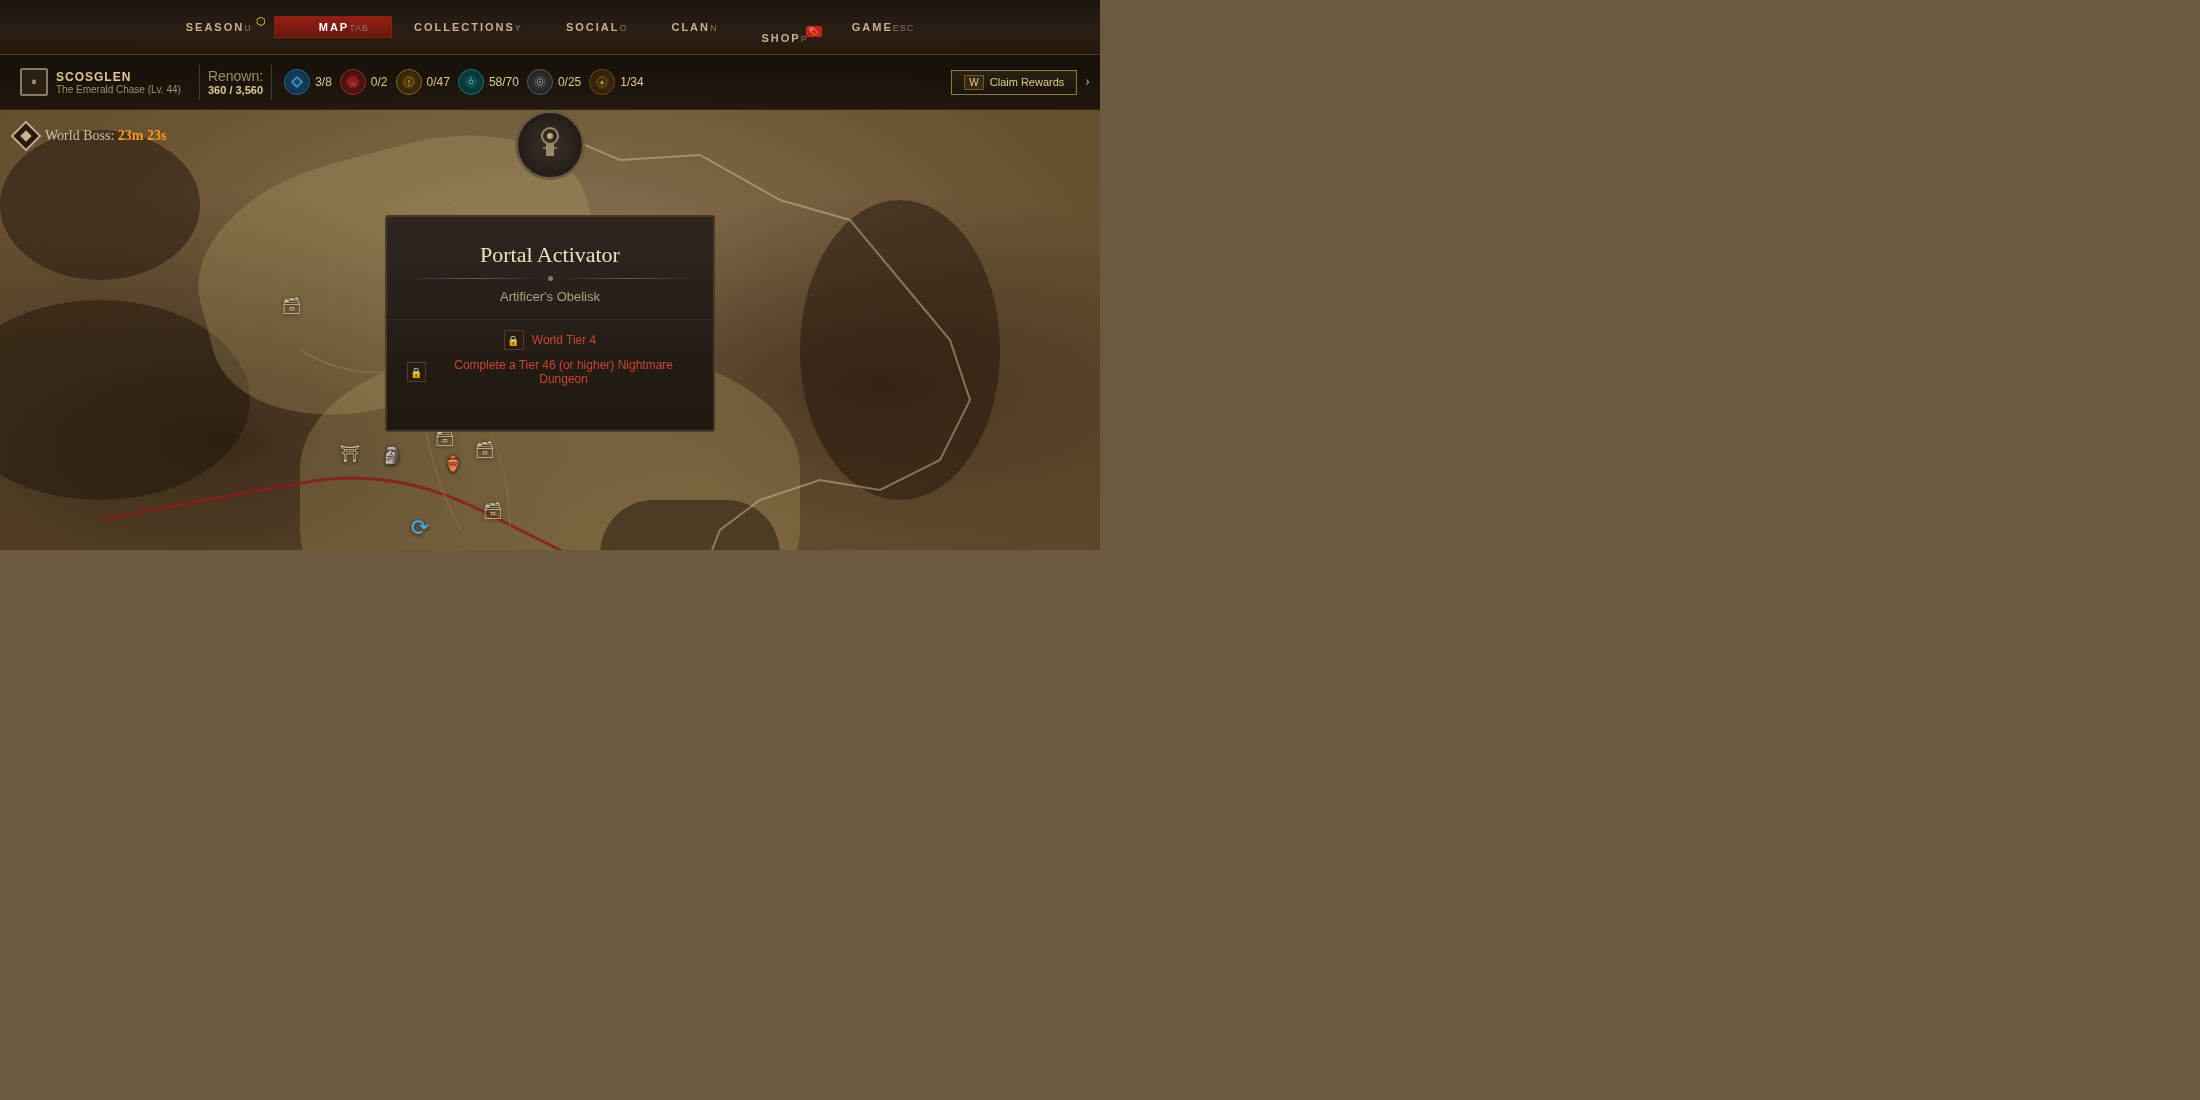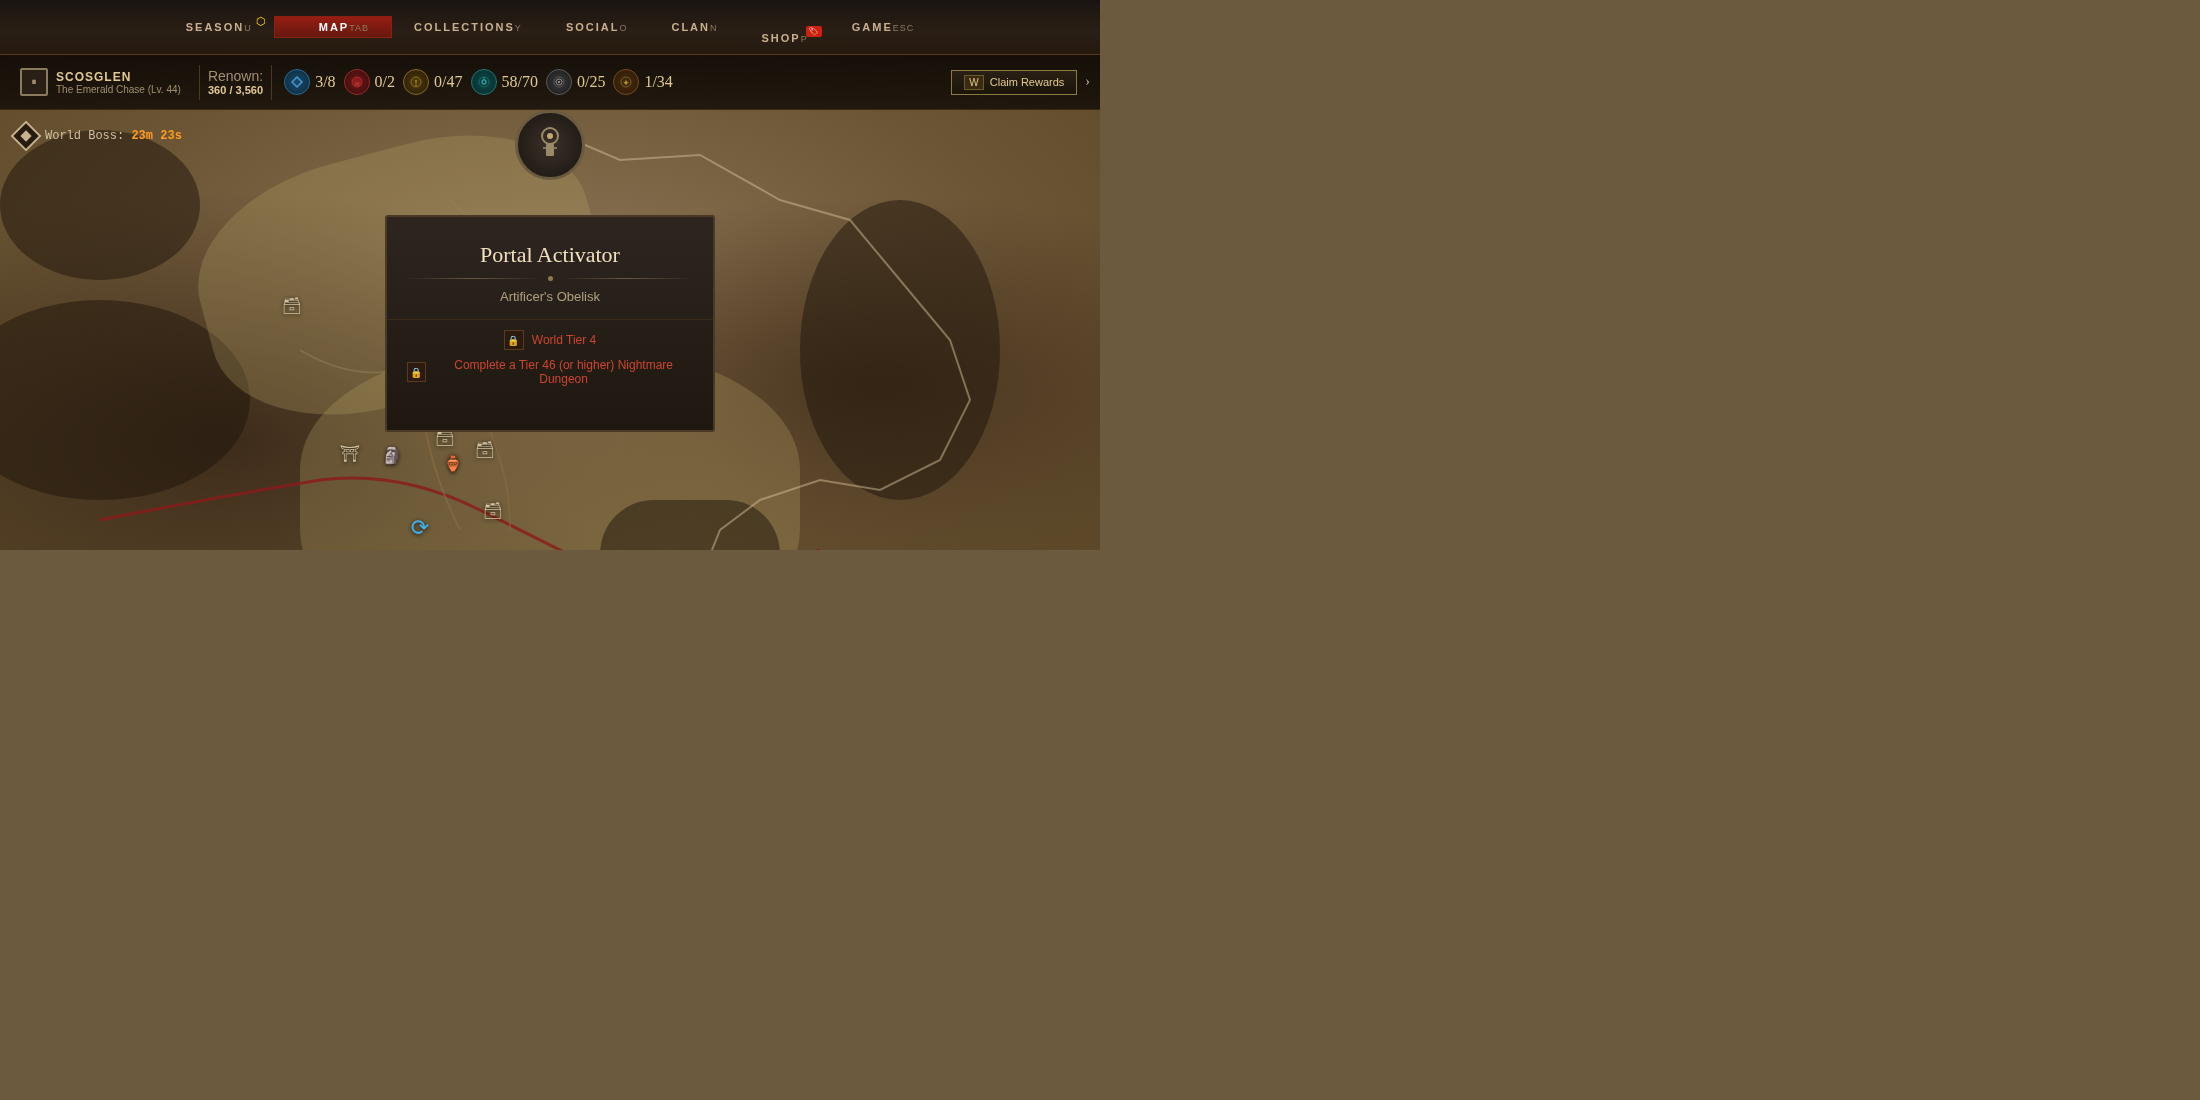--- a/index.html
+++ b/index.html
@@ -193,22 +193,22 @@
 
     .stat-icon-blue { background: radial-gradient(#1a4a6a, #0a2a3a); border: 1px solid #2a6a9a; }
     .stat-icon-red { background: radial-gradient(#6a1a1a, #3a0a0a); border: 1px solid #9a2a2a; }
     .stat-icon-yellow { background: radial-gradient(#4a3a0a, #2a1a0a); border: 1px solid #8a6a1a; }
     .stat-icon-teal { background: radial-gradient(#0a4a4a, #0a2a2a); border: 1px solid #1a7a7a; }
     .stat-icon-gray { background: radial-gradient(#3a3a3a, #1a1a1a); border: 1px solid #5a5a5a; }
     .stat-icon-brown { background: radial-gradient(#4a2a0a, #2a1a0a); border: 1px solid #7a4a1a; }
 
     .stat-value {
       color: #e0c890;
-      font-size: 16px;
-      font-family: Liberation Serif, serif;
+      font-size: 12px;
+      font-family: Liberation Sans, sans-serif;
     }
 
     .sub-nav-right {
       margin-left: auto;
       display: flex;
       align-items: center;
       gap: 8px;
     }
 
     .claim-rewards-btn {
@@ -266,22 +266,22 @@
 
     .world-boss-diamond {
       width: 8px;
       height: 8px;
       background: #c8b090;
       transform: rotate(0deg);
     }
 
     .world-boss-text {
       color: #d0c0a0;
-      font-size: 12px;
-      font-family: Liberation Mono, monospace;
+      font-size: 14px;
+      font-family: Liberation Serif, serif;
     }
 
     .world-boss-timer {
       color: #ff9a20;
       font-weight: bold;
     }
 
     
     #popup-card {
       position: absolute;

